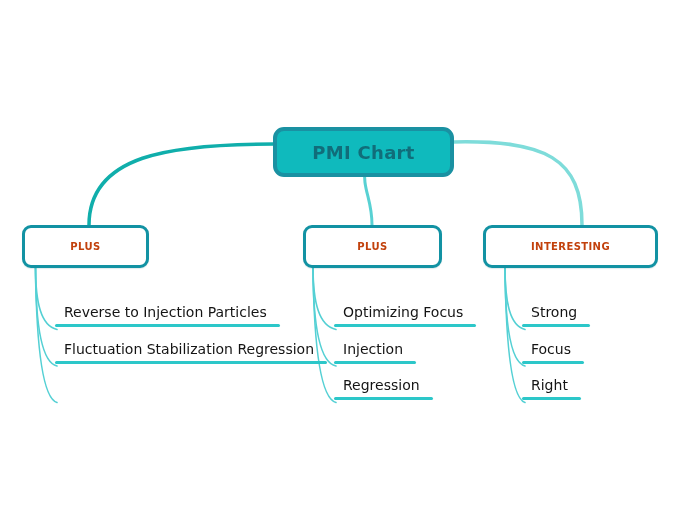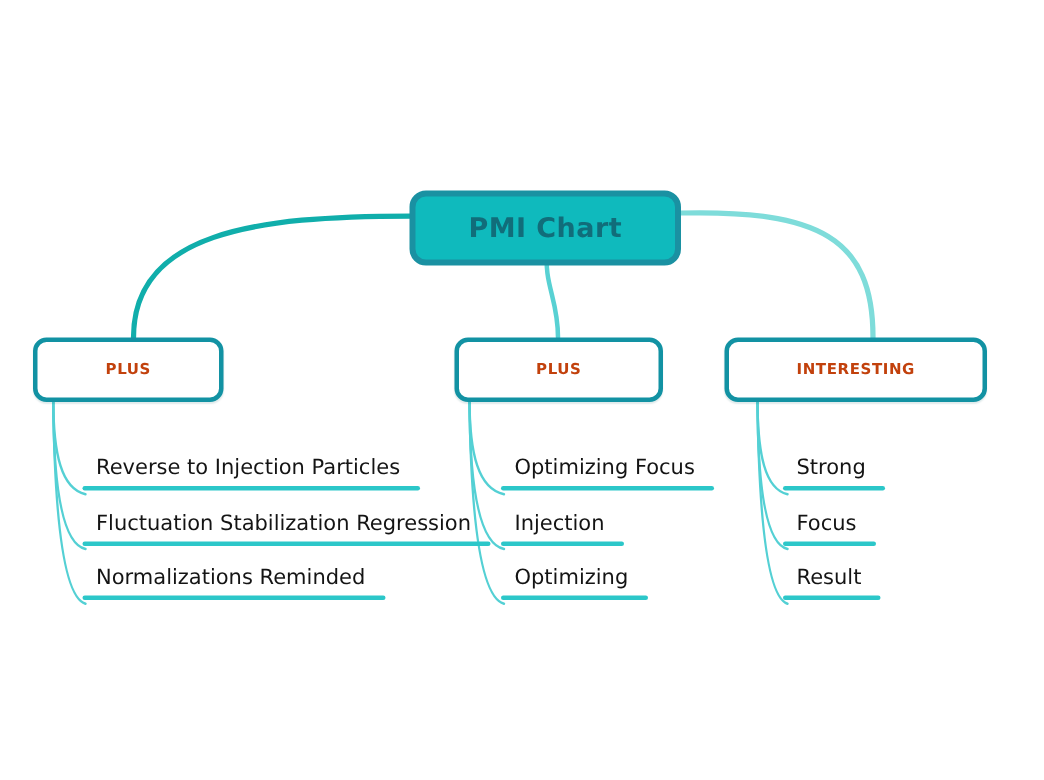--- a/index.html
+++ b/index.html
@@ -99,44 +99,40 @@
   </div>
 
   <div class="leaf col-plus row-1">
     <span class="label">Reverse to Injection Particles</span>
     <div class="line"></div>
   </div>
   <div class="leaf col-plus row-2">
     <span class="label">Fluctuation Stabilization Regression</span>
     <div class="line"></div>
   </div>
-  <div class="leaf col-plus row-3">
-    <span class="label">Normalizations Reminded</span>
-    <div class="line"></div>
-  </div>
 
   <div class="leaf col-minus row-1">
     <span class="label">Optimizing Focus</span>
     <div class="line"></div>
   </div>
   <div class="leaf col-minus row-2">
     <span class="label">Injection</span>
     <div class="line"></div>
   </div>
   <div class="leaf col-minus row-3">
-    <span class="label">Optimizing</span>
+    <span class="label">Regression</span>
     <div class="line"></div>
   </div>
 
   <div class="leaf col-interesting row-1">
     <span class="label">Strong</span>
     <div class="line"></div>
   </div>
   <div class="leaf col-interesting row-2">
     <span class="label">Focus</span>
     <div class="line"></div>
   </div>
   <div class="leaf col-interesting row-3">
-    <span class="label">Result</span>
+    <span class="label">Right</span>
     <div class="line"></div>
   </div>
 
 </div>
 
 </body></html>

